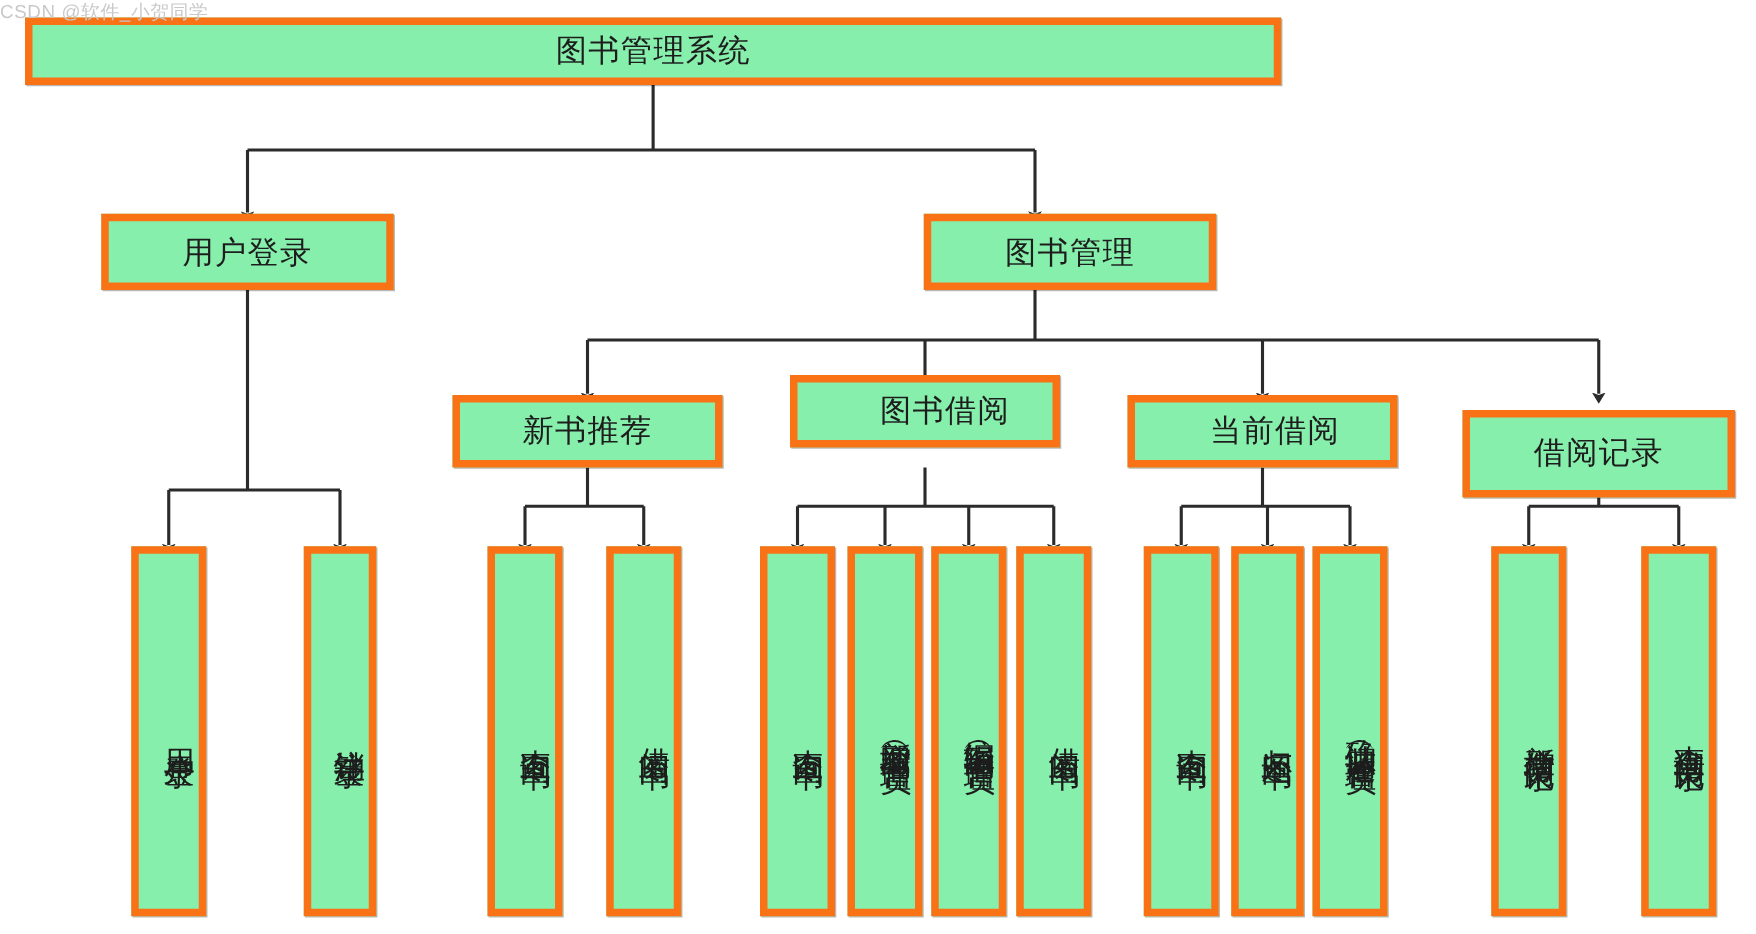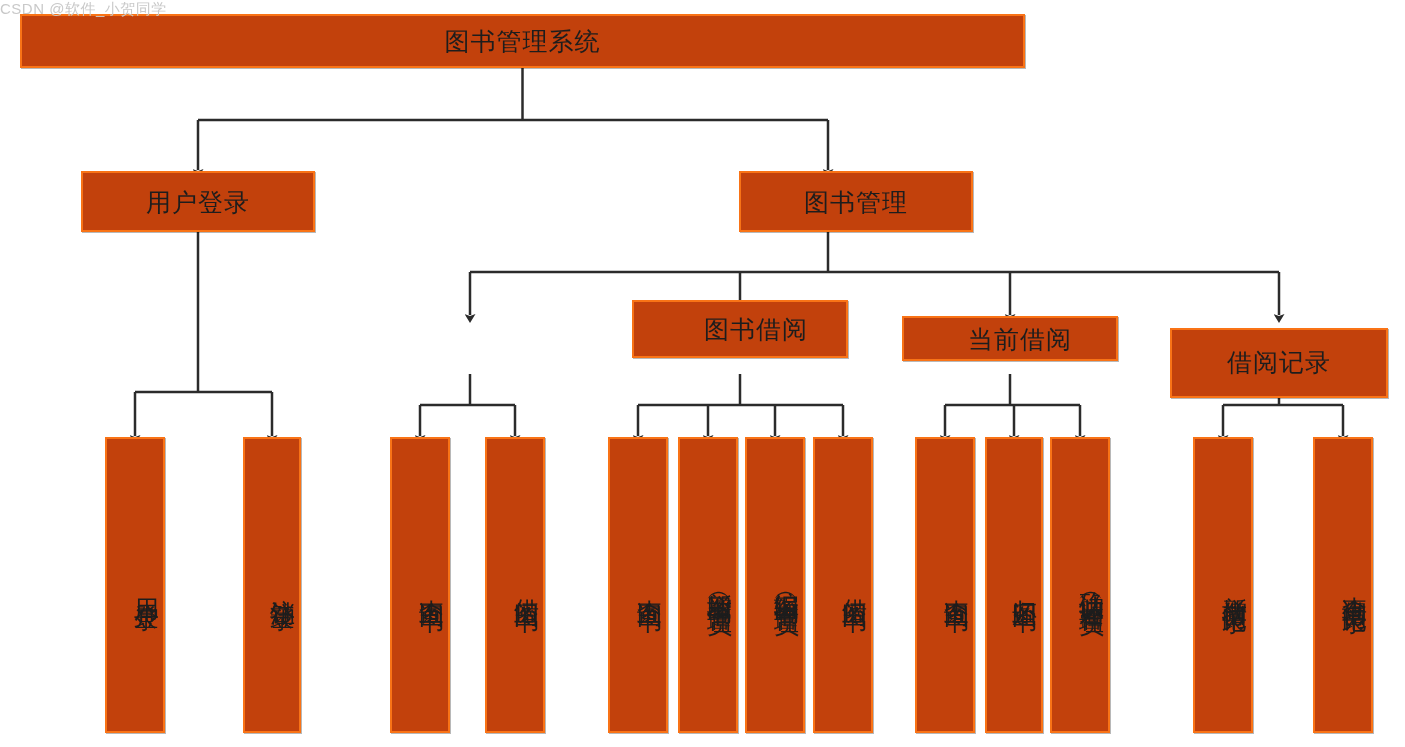--- a/index.html
+++ b/index.html
@@ -21,22 +21,22 @@
   svg.edges {
     position: absolute;
     left: 0;
     top: 0;
     width: 1405px;
     height: 747px;
     pointer-events: none;
   }
   .node {
     position: absolute;
-    border: 2px solid #f97316;
-    background: #c2410c;
+    border: 6px solid #f97316;
+    background: #86efac;
     display: flex;
     align-items: center;
     justify-content: center;
     color: #1d1d1d;
     box-shadow: 1px 1px 0 rgba(0,0,0,0.28);
   }
   .node.horizontal {
     font-size: 25px;
     line-height: 1.2;
     letter-spacing: 1px;
@@ -118,24 +118,27 @@
   </div>
 
   <div class="watermark">CSDN @软件_小贺同学</div>
 
 <div class="node horizontal" style="left: 81px; top: 171px; width: 234px; height: 61px;">
       <span>用户登录</span>
     </div>
     <div class="node horizontal" style="left: 711px; top: 171px; width: 234px; height: 61px; margin-left: 28px;">
       <span>图书管理</span>
     </div>
+    <div class="node horizontal" style="left: 362px; top: 316px; width: 216px; height: 58px;">
+      <span>新书推荐</span>
+    </div>
     <div class="node horizontal" style="left: 632px; top: 300px; width: 216px; height: 58px; padding-left: 32px;">
       <span>图书借阅</span>
     </div>
-    <div class="node horizontal" style="left: 902px; top: 316px; width: 216px; height: 45px; padding-left: 20px;">
+    <div class="node horizontal" style="left: 902px; top: 316px; width: 216px; height: 58px; padding-left: 20px;">
       <span>当前借阅</span>
     </div>
     <div class="node horizontal" style="left: 1170px; top: 328px; width: 218px; height: 70px; font-family: Liberation Serif, serif;">
       <span>借阅记录</span>
     </div>
     <div class="node vertical" style="left: 105px; top: 437px; width: 60px; height: 296px;">
       <span>用户登录</span>
     </div>
     <div class="node vertical" style="left: 243px; top: 437px; width: 58px; height: 296px;">
       <span>注销登录</span>

